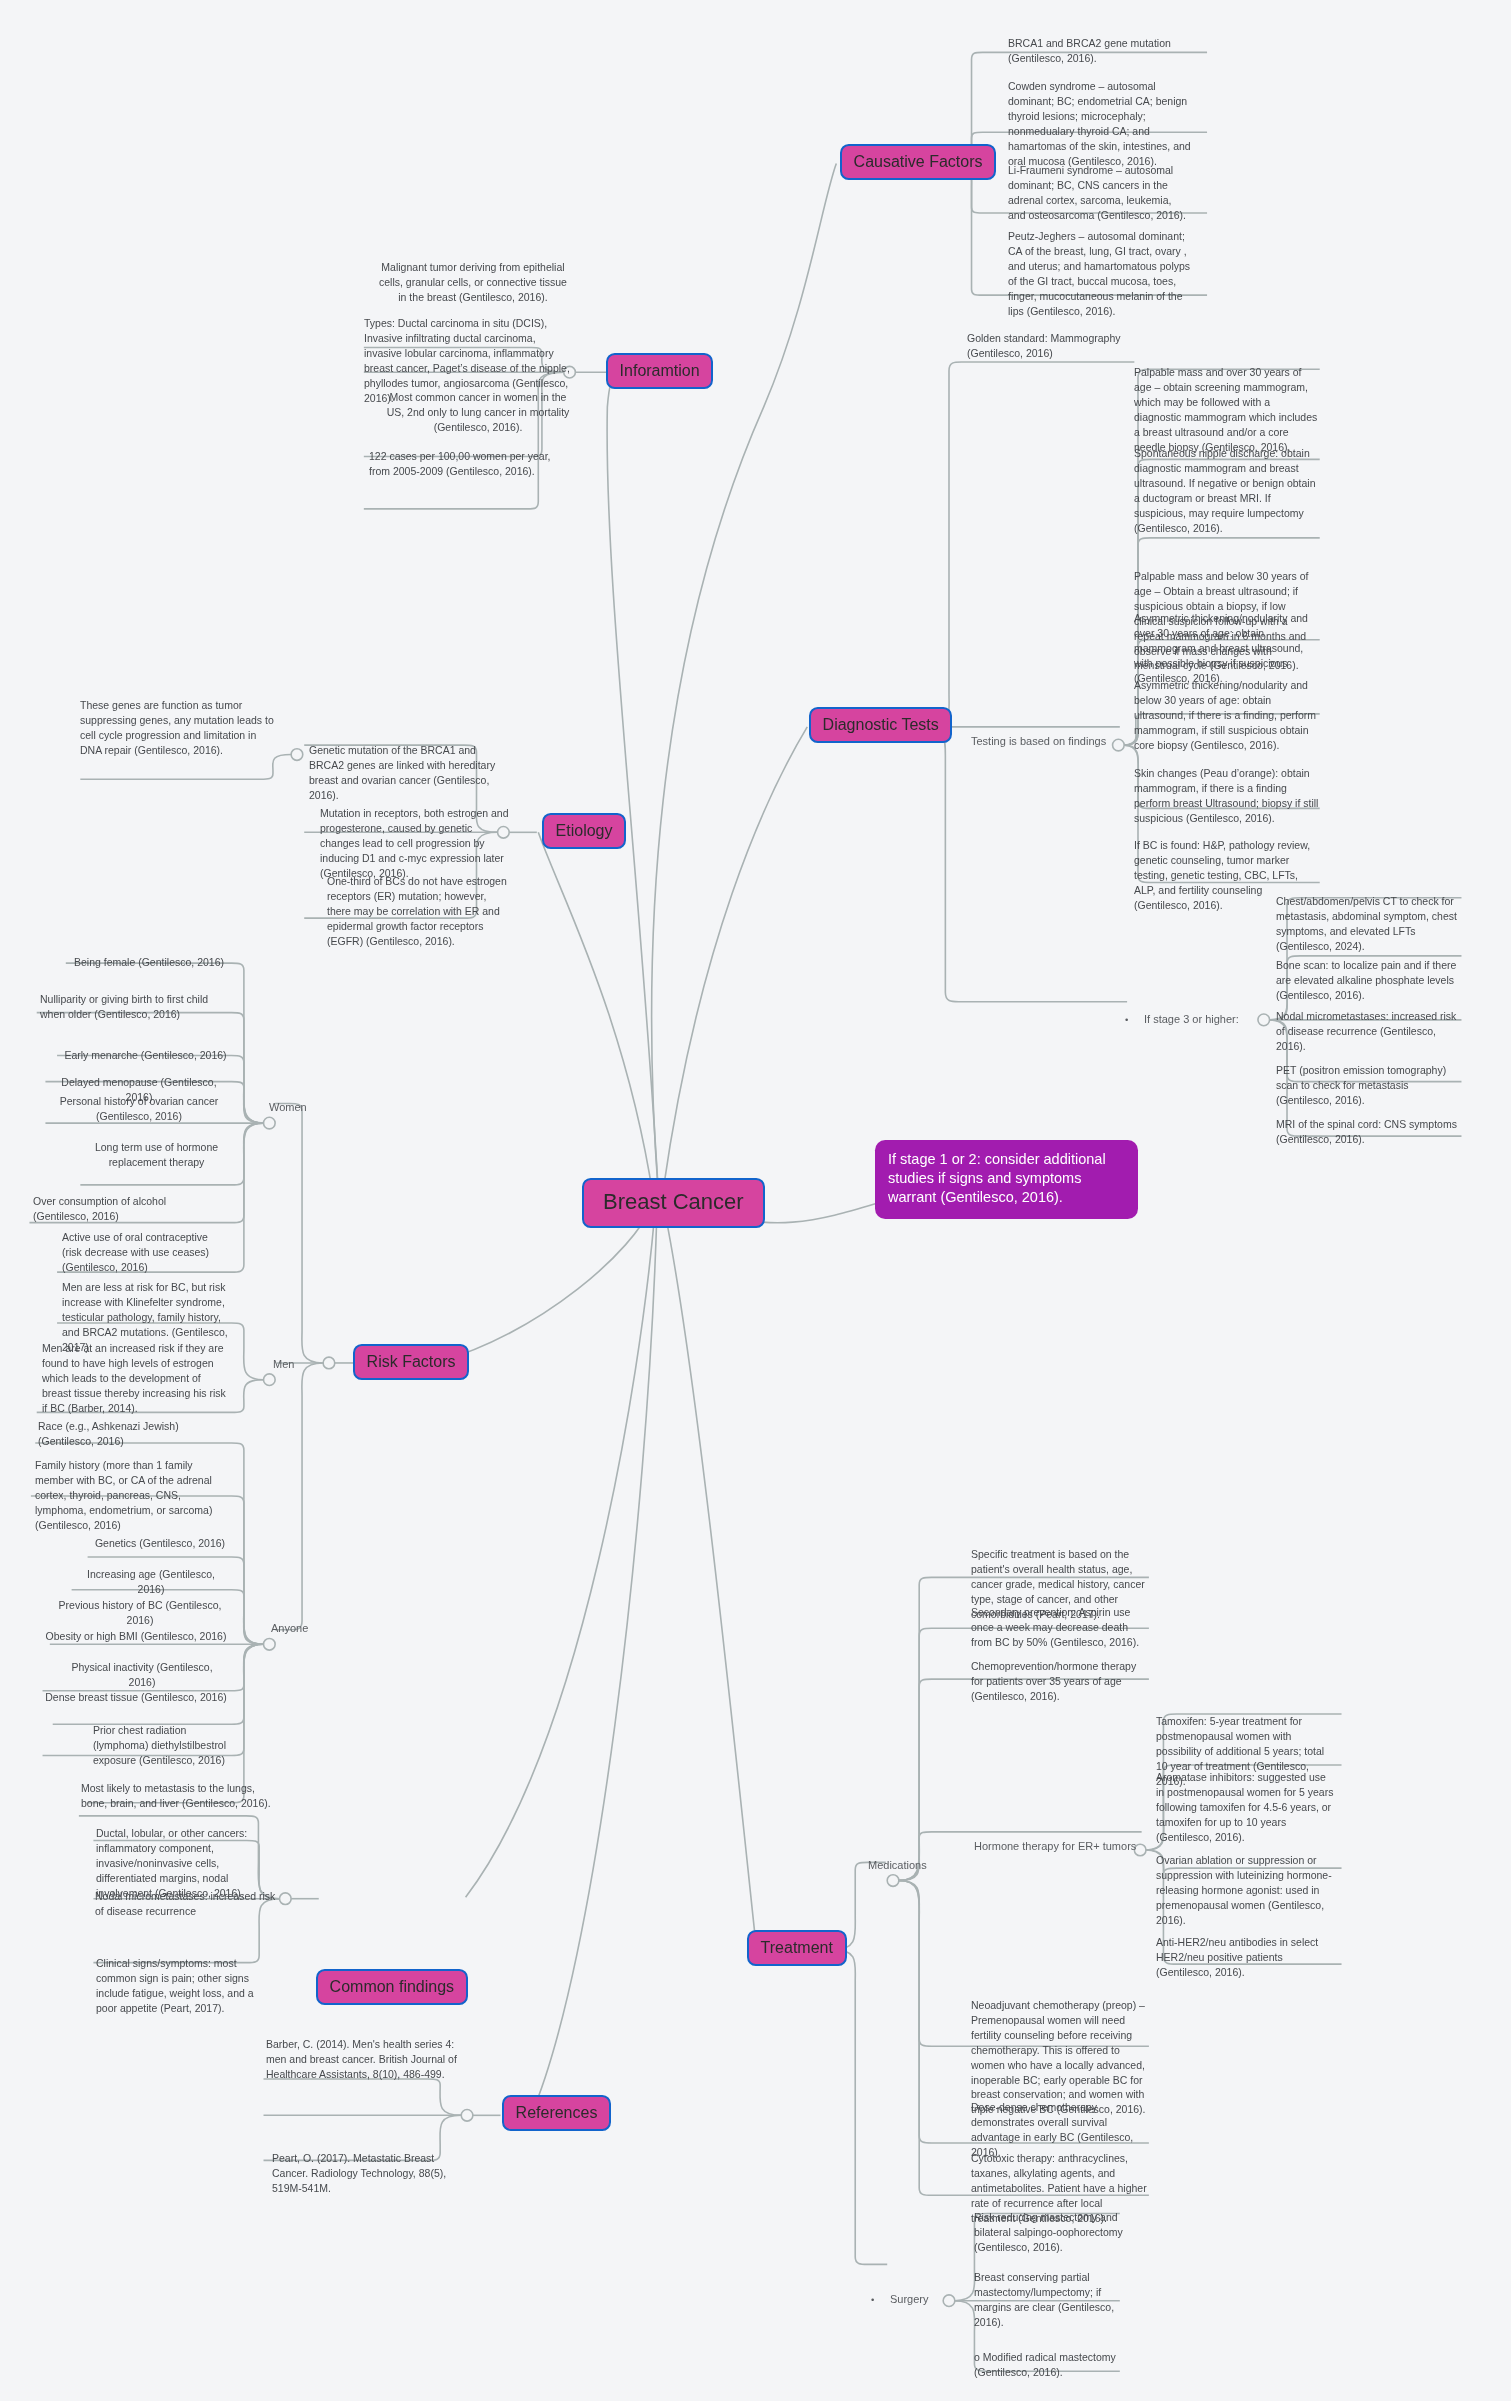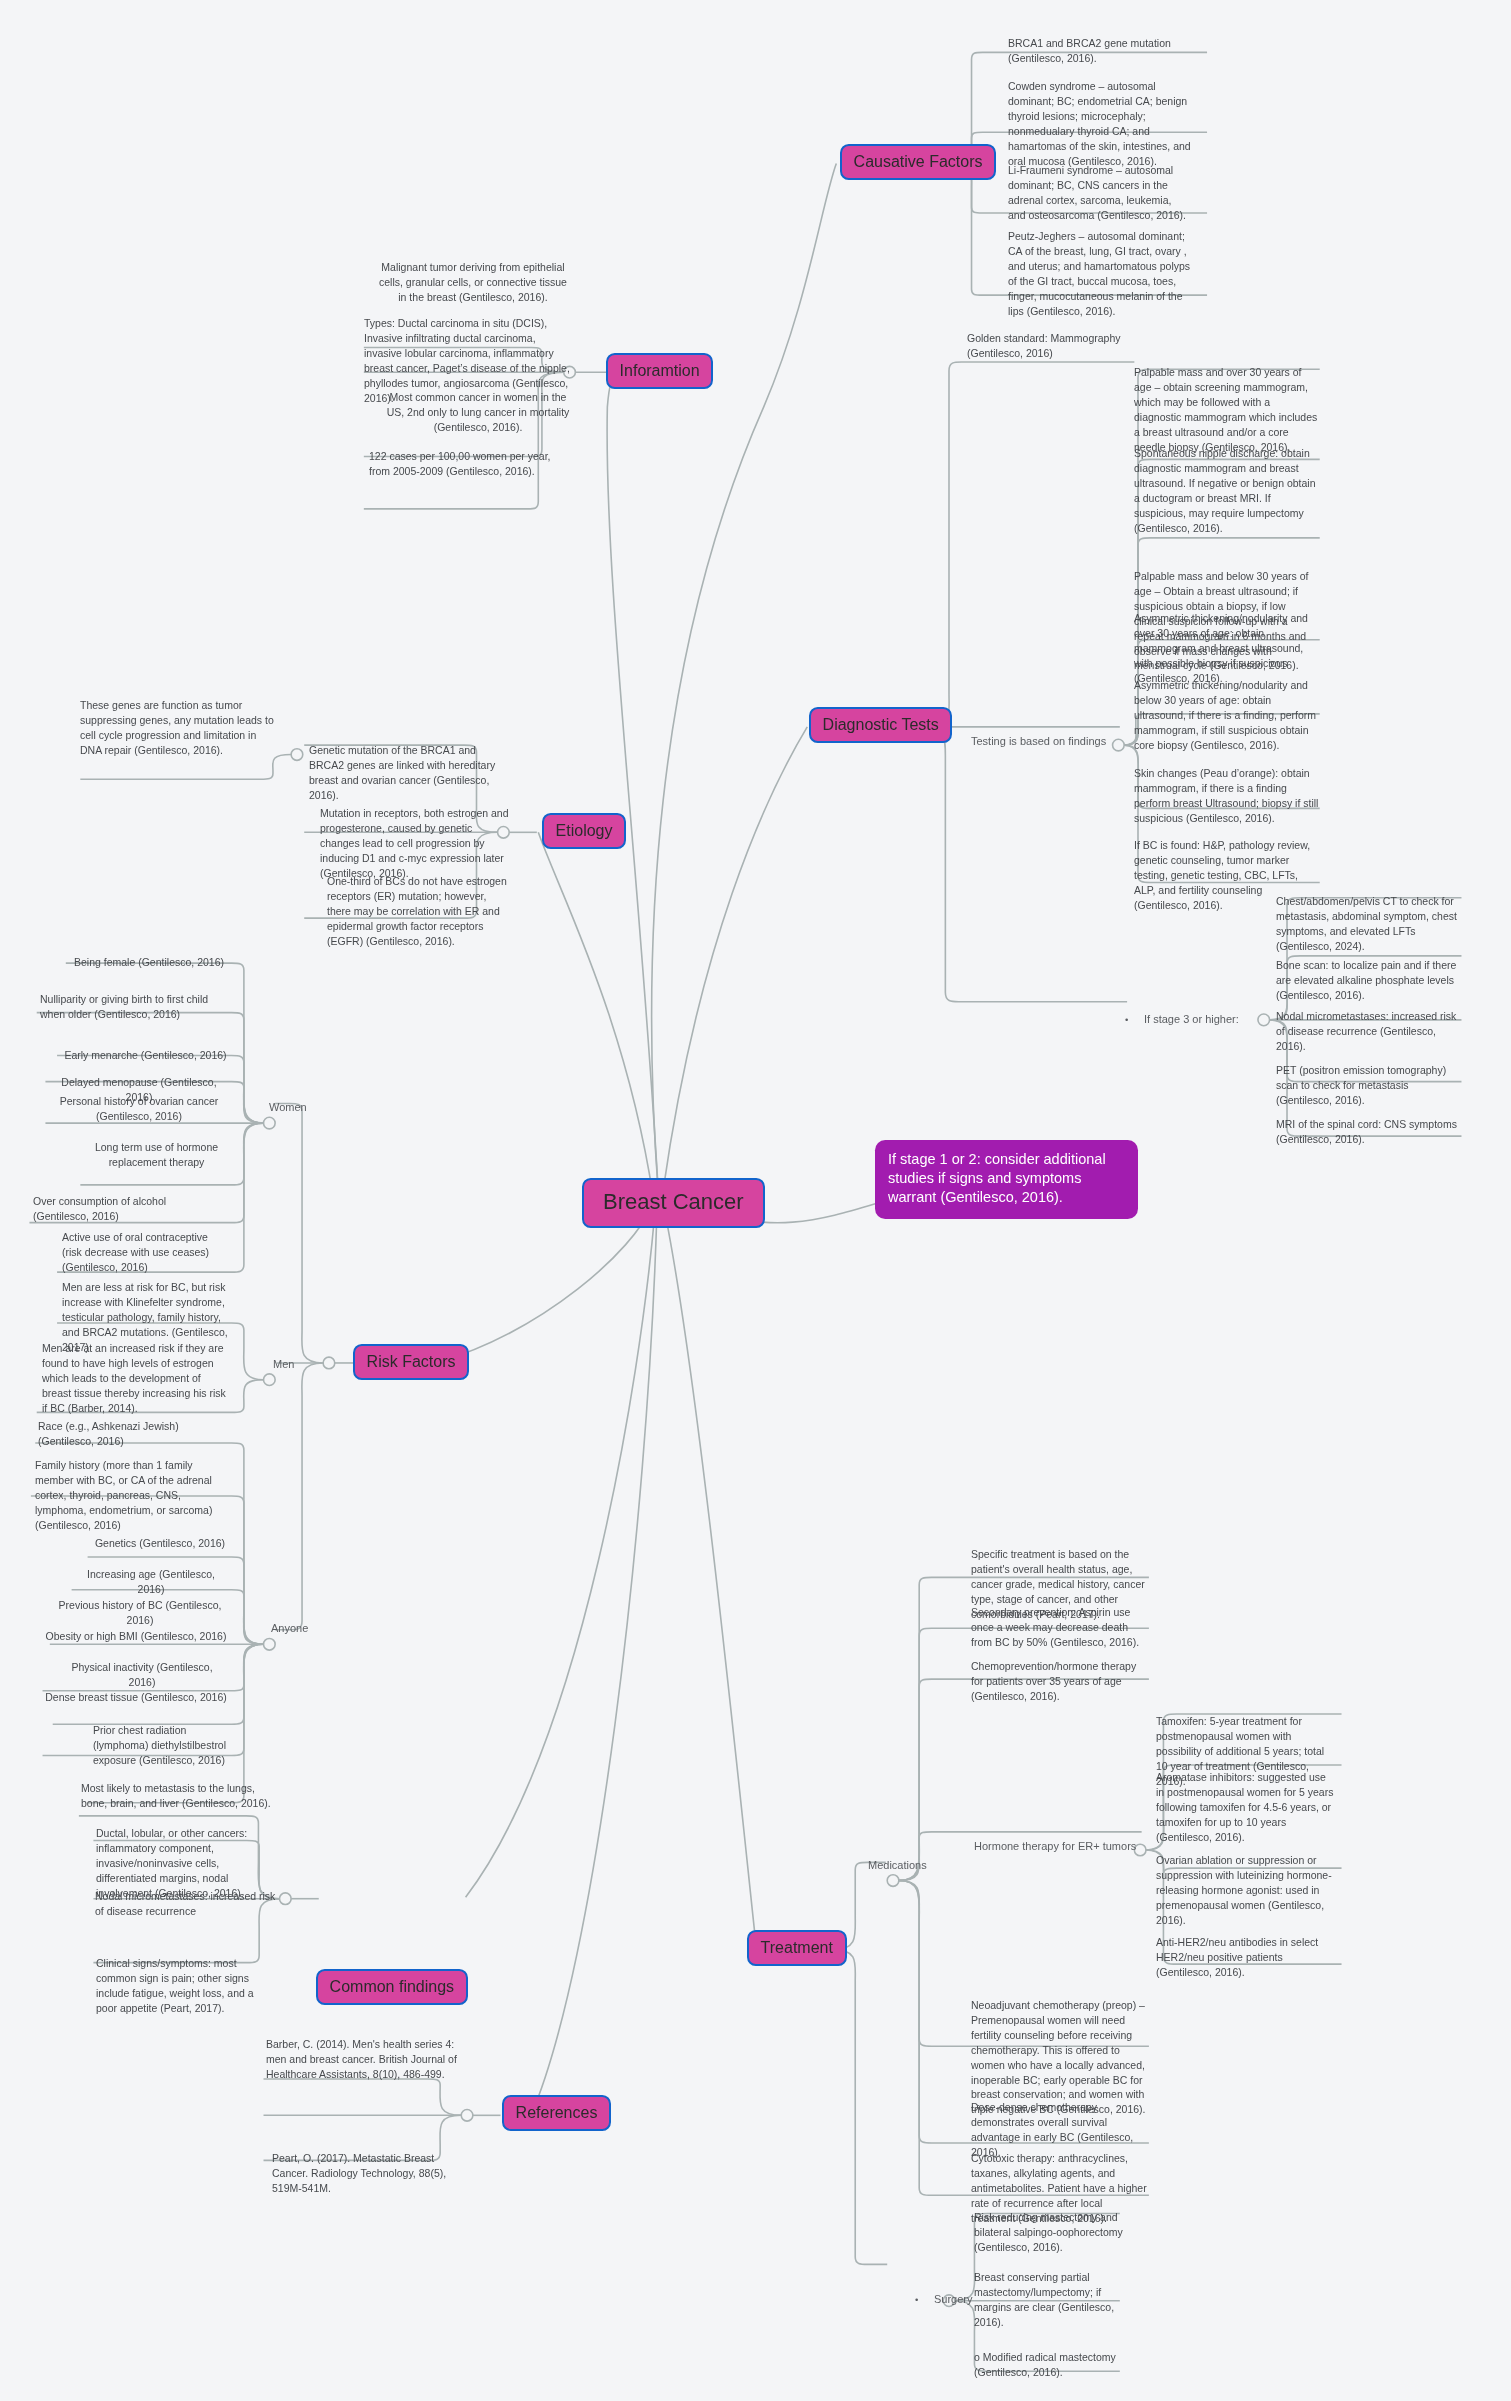--- a/index.html
+++ b/index.html
@@ -440,21 +440,21 @@
   <div class="node leaf" style="left:971px; top:1998px; width:176px;">
     <span>Neoadjuvant chemotherapy (preop) – Premenopausal women will need fertility counseling before receiving chemotherapy. This is offered to women who have a locally advanced, inoperable BC; early operable BC for breast conservation; and women with triple negative BC (Gentilesco, 2016).</span>
   </div>
   <div class="node leaf" style="left:971px; top:2100px; width:176px;">
     <span>Dose-dense chemotherapy demonstrates overall survival advantage in early BC (Gentilesco, 2016).</span>
   </div>
   <div class="node leaf" style="left:971px; top:2151px; width:176px;">
     <span>Cytotoxic therapy: anthracyclines, taxanes, alkylating agents, and antimetabolites. Patient have a higher rate of recurrence after local treatment (Gentilesco, 2016).</span>
   </div>
 
-  <div class="node leaf lbl2" style="left:871px; top:2292px; width:116px;margin-left:44px;">
+  <div class="node leaf lbl2" style="left:871px; top:2292px; width:116px;">
     <span class="bullet dotmark">•</span><span>Surgery</span>
   </div>
   <div class="node leaf" style="left:974px; top:2210px; width:153px;">
     <span>Risk reducing mastectomy and bilateral salpingo-oophorectomy (Gentilesco, 2016).</span>
   </div>
   <div class="node leaf" style="left:974px; top:2270px; width:153px;">
     <span>Breast conserving partial mastectomy/lumpectomy; if margins are clear (Gentilesco, 2016).</span>
   </div>
   <div class="node leaf" style="left:974px; top:2350px; width:164px;">
     <span>o     Modified radical mastectomy (Gentilesco, 2016).</span>

